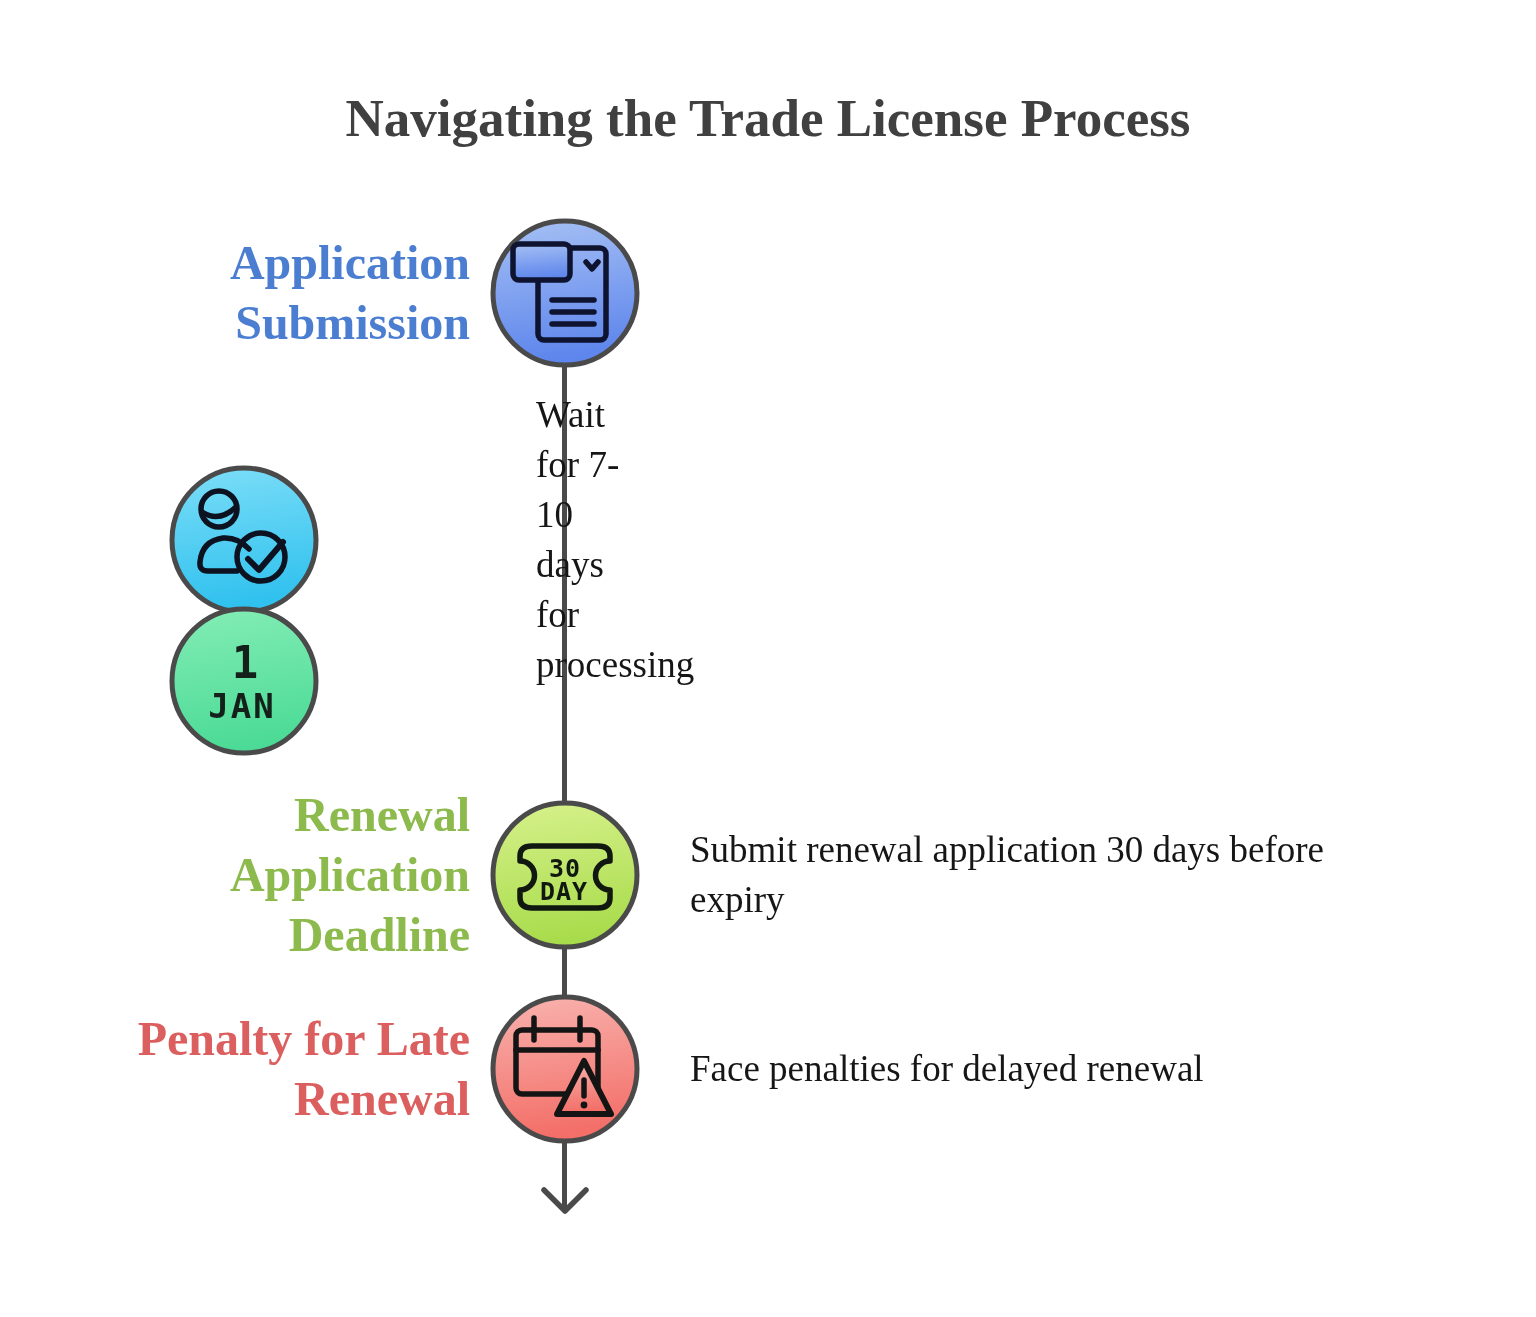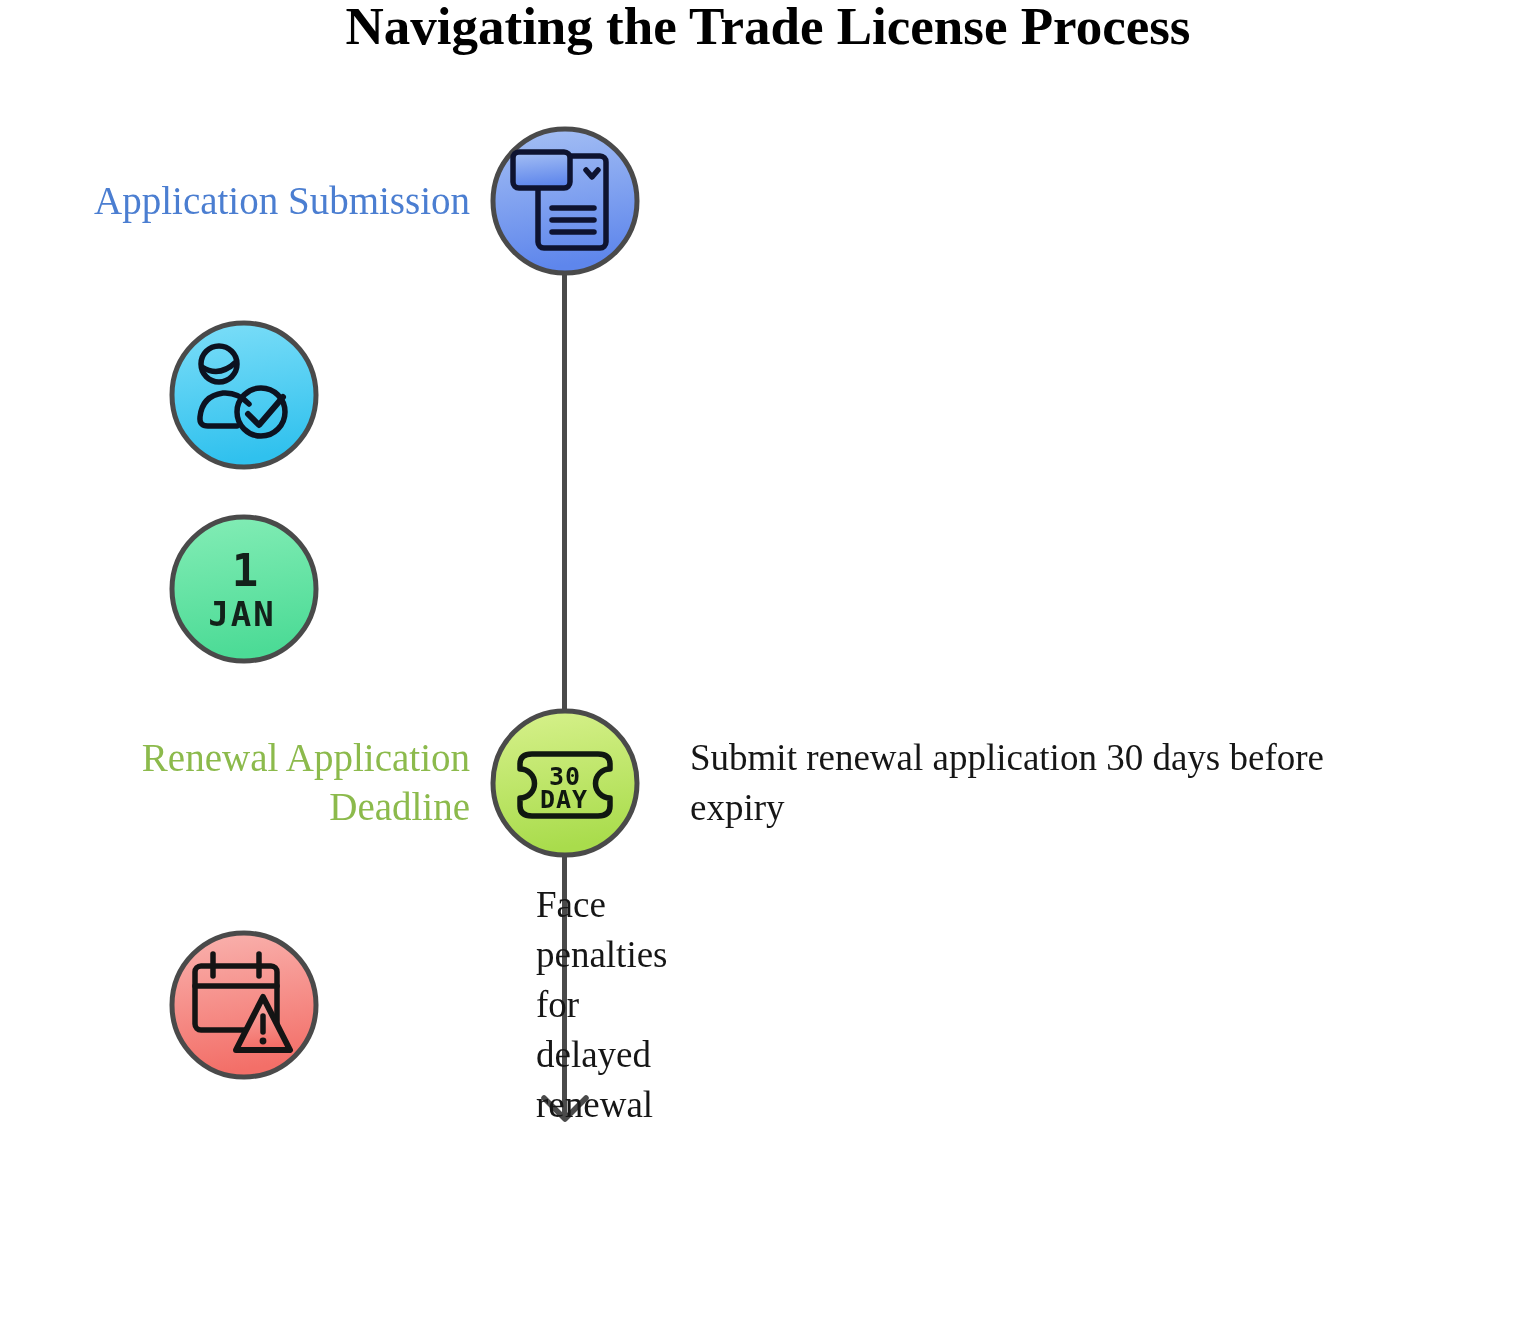--- a/index.html
+++ b/index.html
@@ -4,46 +4,46 @@
 <style>
   html,body { margin:0; padding:0; }
   body {
     width:1536px; height:1317px;
     background:#ffffff;
     font-family:"Liberation Serif", serif;
     color:#111;
     overflow:hidden;
   }
   .title {
-    margin:0; 
+    margin:0; padding-top:92px;
     text-align:center;
     font-size:53px; font-weight:700;
     line-height:1.0;
-    color:#000000;
+    color:#404040;
   }
   .timeline { position:relative; margin-top:51px; }
   .t-line {
     position:absolute; left:562px; top:97px;
     width:5px; height:915px;
     background:#4a4a4a; z-index:0;
   }
   .t-arrow { position:absolute; left:539px; top:990px; z-index:0; }
   .row {
     position:relative; z-index:1;
     display:grid;
     grid-template-columns:488px 154px 1fr;
     align-items:center;
     height:194px;
   }
   .step-label {
     justify-self:end;
     max-width:420px;
     padding-right:18px;
     text-align:right;
-    font-size:39px; font-weight:400;
+    font-size:48px; font-weight:700;
     line-height:1.25;
   }
   .step-1 .step-label { color:#4b7ed1; }
   .step-2 .step-label { color:#35a3d6; }
   .step-3 .step-label { color:#50bd8c; }
   .step-4 .step-label { color:#8cba4c; }
   .step-5 .step-label { color:#dc5f5f; }
   .medallion { width:150px; height:150px; justify-self:center; }
   .medallion svg { display:block; }
   .step-desc {
@@ -104,20 +104,21 @@
         <circle cx="75" cy="75" r="72" fill="url(#g2)" stroke="#4a4a4a" stroke-width="5"></circle>
         <g stroke="#0c1220" stroke-width="5.5" fill="none" stroke-linecap="round" stroke-linejoin="round">
           <circle cx="50" cy="44" r="18"></circle>
           <path d="M 33 47 Q 50 58 67 42"></path>
           <path d="M 80 84 Q 69 72 54 73 Q 33 76 31 97 Q 30 106 39 106 L 68 106"></path>
           <circle cx="92" cy="92" r="24"></circle>
           <polyline points="79,94 90,105 114,77" stroke-width="6"></polyline>
         </g>
       </svg>
     </div>
+    <div class="step-desc">Wait for 7-10 days for processing</div>
   </div>
 
   <div class="row step-3">
     <div class="medallion">
       <svg width="150" height="150" viewBox="0 0 150 150">
         <defs>
           <linearGradient id="g3" x1="0%" y1="0%" x2="15%" y2="100%">
             <stop offset="0%" stop-color="#84edb6"></stop>
               <stop offset="100%" stop-color="#4cdb96"></stop>
           </linearGradient>
@@ -142,20 +143,21 @@
         <circle cx="75" cy="75" r="72" fill="url(#g4)" stroke="#4a4a4a" stroke-width="5"></circle>
         <path d="M 42 46 L 108 46 Q 120 46 120 56 L 120 61 A 14.5 14.5 0 0 0 120 90 L 120 98 Q 120 108 108 108 L 42 108 Q 30 108 30 98 L 30 90 A 14.5 14.5 0 0 0 30 61 L 30 56 Q 30 46 42 46 Z" fill="none" stroke="#101810" stroke-width="5.5" stroke-linejoin="round"></path>
         <text class="icon-ticket-text" x="75" y="77" font-size="25" letter-spacing="1" text-anchor="middle">30</text>
         <text class="icon-ticket-text" x="74" y="100" font-size="25" letter-spacing="1" text-anchor="middle">DAY</text>
       </svg>
     </div>
     <div class="step-desc">Submit renewal application 30 days before expiry</div>
   </div>
 
   <div class="row step-5">
+    <div class="step-label">Penalty for Late Renewal</div>
     <div class="medallion">
       <svg width="150" height="150" viewBox="0 0 150 150">
         <defs>
           <linearGradient id="g5" x1="0%" y1="0%" x2="15%" y2="100%">
             <stop offset="0%" stop-color="#f9b3af"></stop>
               <stop offset="100%" stop-color="#f36f68"></stop>
           </linearGradient>
         </defs>
         <circle cx="75" cy="75" r="72" fill="url(#g5)" stroke="#4a4a4a" stroke-width="5"></circle>
         <g stroke="#141414" stroke-width="5.5" fill="none" stroke-linecap="round" stroke-linejoin="round">

